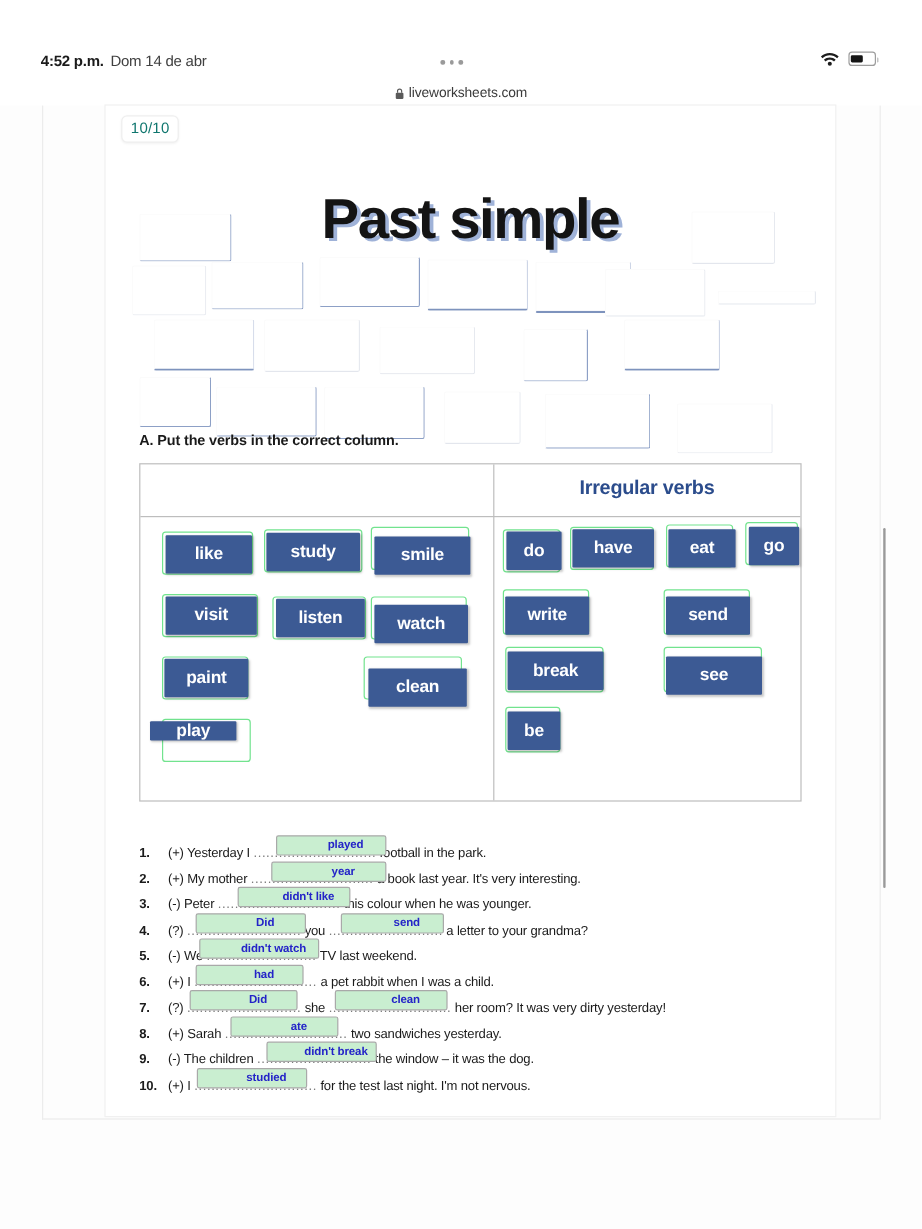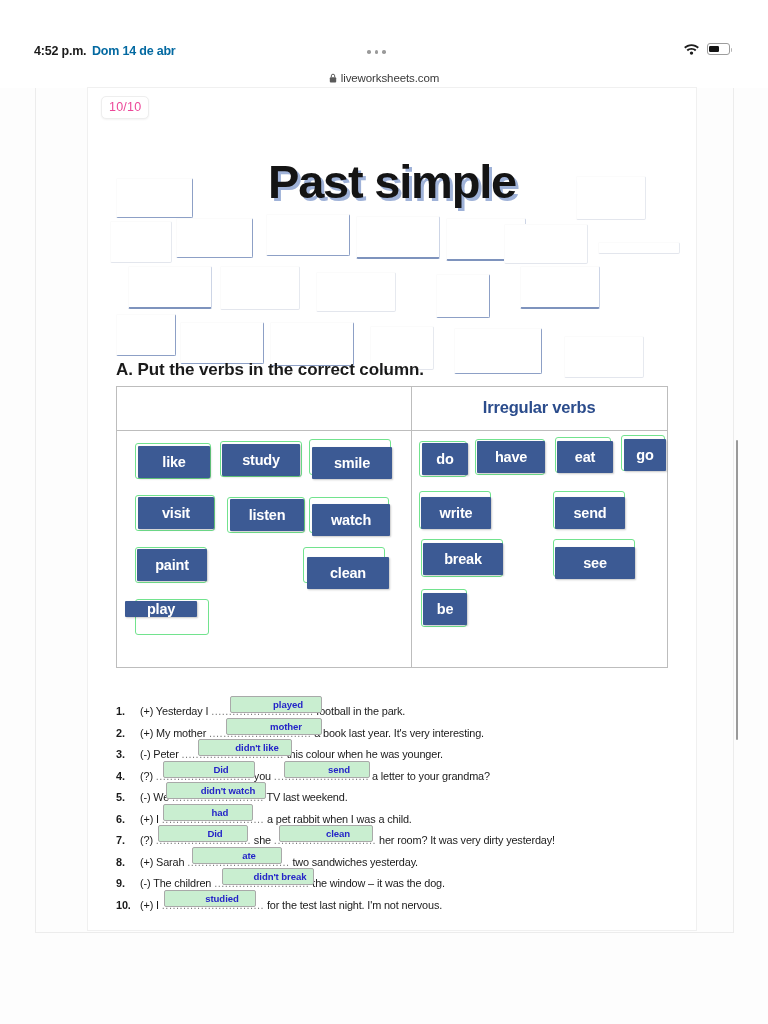--- a/index.html
+++ b/index.html
@@ -17,22 +17,22 @@
     background:#ffffff;
   }
   .sb-row{
     position:absolute;left:0;top:44px;width:768px;height:22px;
   }
   .sb-time{
     position:absolute;left:34px;top:0;font-size:12.5px;color:#1b1b1b;
     font-weight:600;letter-spacing:-.2px;white-space:nowrap;
   }
   .sb-date{
-    position:absolute;left:92px;top:0;font-size:12.5px;color:#0369a1;
-    font-weight:700;letter-spacing:-.2px;white-space:nowrap;
+    position:absolute;left:92px;top:0;font-size:12.5px;color:#404040;
+    font-weight:400;letter-spacing:-.2px;white-space:nowrap;
   }
   .sb-dots{
     position:absolute;left:367px;top:3px;width:30px;height:10px;
     display:flex;gap:4px;align-items:center;
   }
   .sb-dots i{display:block;width:3.5px;height:3.5px;border-radius:50%;background:#9a9a9a;}
   .sb-right{
     position:absolute;right:38px;top:-1px;display:flex;align-items:center;gap:7px;
   }
   .wifi-ico{display:block;}
@@ -69,21 +69,21 @@
     background:#ffffff;
     box-shadow:0 0 0 1px #f0f0f0;
     overflow:hidden;
   }
 
   
   .score-badge{
     position:absolute;left:13px;top:8px;
     background:#ffffff;border:1px solid #eeeeee;border-radius:5px;
     padding:3px 7px 4px 7px;
-    font-size:12.5px;color:#ec4899;font-weight:500;letter-spacing:.2px;
+    font-size:12.5px;color:#0f766e;font-weight:500;letter-spacing:.2px;
     box-shadow:0 1px 2px rgba(0,0,0,.05);
   }
 
   
   .banner{
     position:absolute;left:10px;top:38px;width:588px;height:252px;
     overflow:hidden;background:#ffffff;
   }
   .title{
     position:absolute;left:0;right:0;top:28px;text-align:center;
@@ -98,21 +98,21 @@
     border-bottom:1.6px solid #8da0c6;
     border-top:1px solid #fbfbfb;
     border-left:1px solid #fbfbfb;
     border-radius:2px;
   }
   .card.faint{border-right-color:#e6e9ef;border-bottom-color:#e3e6ed;}
   .card.strong{border-bottom-width:2.4px;border-bottom-color:#7e93bd;border-right-color:#cdd5e6;}
 
   
   .sec-head{
-    position:absolute;font-size:17px;font-weight:bold;color:#1a1a1a;
+    position:absolute;font-size:12px;font-weight:bold;color:#1a1a1a;
     letter-spacing:-.1px;
   }
   .vtable{
     position:absolute;left:28px;top:298px;width:552px;height:282px;
     border:1px solid #bdbdbd;box-sizing:border-box;background:#ffffff;
   }
   .vtable .hdr-row{
     position:absolute;left:0;top:0;width:100%;height:44px;
     border-bottom:1px solid #bdbdbd;box-sizing:border-box;
   }
@@ -326,21 +326,21 @@
     </div>
 
     <div class="srow">
       <span class="snum">2.</span>
       <span class="stext">
         <span>(+)</span>
         <span>My mother</span>
         <span class="dots">.............................</span>
         <span>a book last year. It's very interesting.</span>
       </span>
-      <span class="ansbox" style="left:110px;width:96px;">mother</span>
+      <span class="ansbox" style="left:110px;width:96px;">year</span>
     </div>
 
     <div class="srow">
       <span class="snum">3.</span>
       <span class="stext">
         <span>(-)</span>
         <span>Peter</span>
         <span class="dots">.............................</span>
         <span>this colour when he was younger.</span>
       </span>

